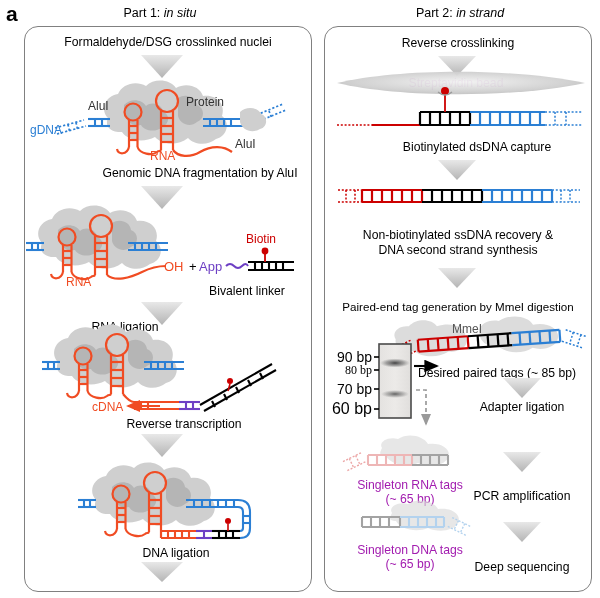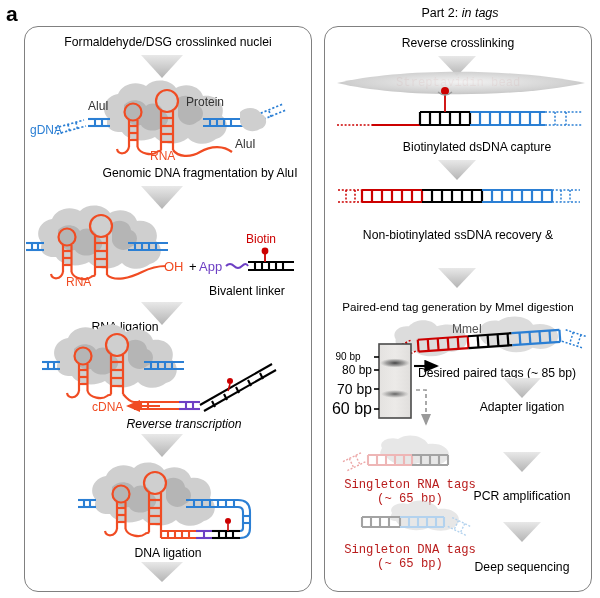--- a/index.html
+++ b/index.html
@@ -3,48 +3,52 @@
 <meta charset="utf-8">
 <style>
   html,body{margin:0;padding:0;background:#ffffff;}
   body{width:600px;height:598px;position:relative;font-family:"Liberation Sans",sans-serif;color:#000;overflow:hidden;}
   .fig{position:absolute;left:0;top:0;width:600px;height:598px;}
   .panel-label{position:absolute;left:6px;top:2px;font-size:21px;font-weight:bold;letter-spacing:-0.5px;}
   .part-title{position:absolute;font-size:12.5px;text-align:center;white-space:nowrap;}
   .part-title .it{font-style:italic;}
   .box{position:absolute;border:1.6px solid #808080;border-radius:14px;box-sizing:border-box;background:#fff;}
   .step{position:absolute;font-size:12.2px;text-align:center;white-space:nowrap;line-height:14px;}
-  .gray-txt{color:#b91c1c;font-family:Liberation Mono, monospace;}
+  .gray-txt{color:#a21caf;}
   svg{position:absolute;left:0;top:0;overflow:visible;}
 </style>
 </head>
 <body>
 
 <div class="fig">
 
   <div class="panel-label">a</div>
 
+  <div class="part-title" style="left:40px;top:6px;width:240px;">
+    <span>Part 1: </span><span class="it">in situ</span>
+  </div>
 
   <div class="part-title" style="left:360px;top:6px;width:200px;">
-    <span>Part 2: </span><span class="it">in tags</span>
+    <span>Part 2: </span><span class="it">in strand</span>
   </div>
 
   <div class="box" style="left:24px;top:26px;width:288px;height:566px;"></div>
   <div class="box" style="left:324px;top:26px;width:268px;height:566px;"></div>
 
   <div class="step" style="left:24px;top:35px;width:288px;">Formaldehyde/DSG crosslinked nuclei</div>
   <div class="step" style="left:24px;top:166px;width:288px;margin-left:32px;">Genomic DNA fragmentation by AluI</div>
   <div class="step" style="left:60px;top:284px;width:130px;margin-top:36px;">RNA ligation</div>
   <div class="step" style="left:188px;top:284px;width:118px;">Bivalent linker</div>
-  <div class="step" style="left:24px;top:417px;width:320px;font-style:italic;">Reverse transcription</div>
-  <div class="step" style="left:24px;top:546px;width:288px;">DNA ligation</div>
+  <div class="step" style="left:24px;top:417px;width:320px;">Reverse transcription</div>
+  <div class="step" style="left:24px;top:546px;width:288px;padding-left:8px;">DNA ligation</div>
 
   <div class="step" style="left:324px;top:36px;width:268px;">Reverse crosslinking</div>
   <div class="step" style="left:343px;top:140px;width:268px;">Biotinylated dsDNA capture</div>
   <div class="step" style="left:324px;top:228px;width:268px;">Non-biotinylated ssDNA recovery &amp;</div>
+  <div class="step" style="left:324px;top:243px;width:268px;">DNA second strand synthesis</div>
   <div class="step" style="left:322px;top:300px;width:272px;font-size:11.6px;">Paired-end tag generation by MmeI digestion</div>
   <div class="step" style="left:452px;top:400px;width:140px;">Adapter ligation</div>
   <div class="step" style="left:452px;top:489px;width:140px;">PCR amplification</div>
   <div class="step" style="left:452px;top:560px;width:140px;">Deep sequencing</div>
 
   <div class="step gray-txt" style="left:396px;top:76px;width:120px;">Streptavidin bead</div>
   <div class="step" style="left:394px;top:366px;width:206px;">Desired paired tags (~ 85 bp)</div>
   <div class="step gray-txt" style="left:330px;top:478px;width:160px;">Singleton RNA tags</div>
   <div class="step gray-txt" style="left:330px;top:492px;width:160px;">(~ 65 bp)</div>
   <div class="step gray-txt" style="left:330px;top:543px;width:160px;">Singleton DNA tags</div>
@@ -638,18 +642,18 @@
       </g>
       <g stroke="#86b8e4" stroke-width="1.4" fill="none" stroke-dasharray="2,1.6" transform="rotate(26 450 522)">
         <line x1="450" y1="517" x2="470" y2="517"></line>
         <line x1="450" y1="527" x2="470" y2="527"></line>
         <line x1="457" y1="517" x2="457" y2="527"></line>
         <line x1="464" y1="517" x2="464" y2="527"></line>
       </g>
     </g>
   </svg>
 
-  <div class="step" style="left:324px;top:350px;width:48px;text-align:center;font-size:10px;">90 bp</div>
-  <div class="step" style="left:324px;top:363px;width:48px;text-align:right;font-size:12px;">80 bp</div>
+  <div class="step" style="left:324px;top:350px;width:48px;text-align:right;font-size:14px;">90 bp</div>
+  <div class="step" style="left:324px;top:363px;width:48px;text-align:right;font-size:12px;font-family:Liberation Serif, serif;">80 bp</div>
   <div class="step" style="left:324px;top:382px;width:48px;text-align:right;font-size:14px;">70 bp</div>
   <div class="step" style="left:324px;top:402px;width:48px;text-align:right;font-size:16px;">60 bp</div>
 
 </div>
 
 </body></html>

